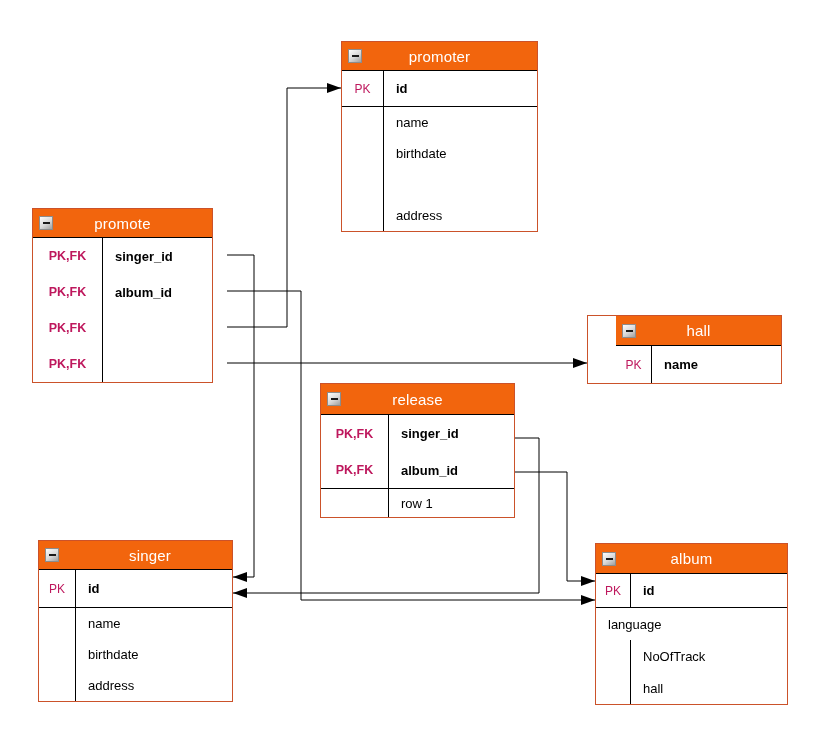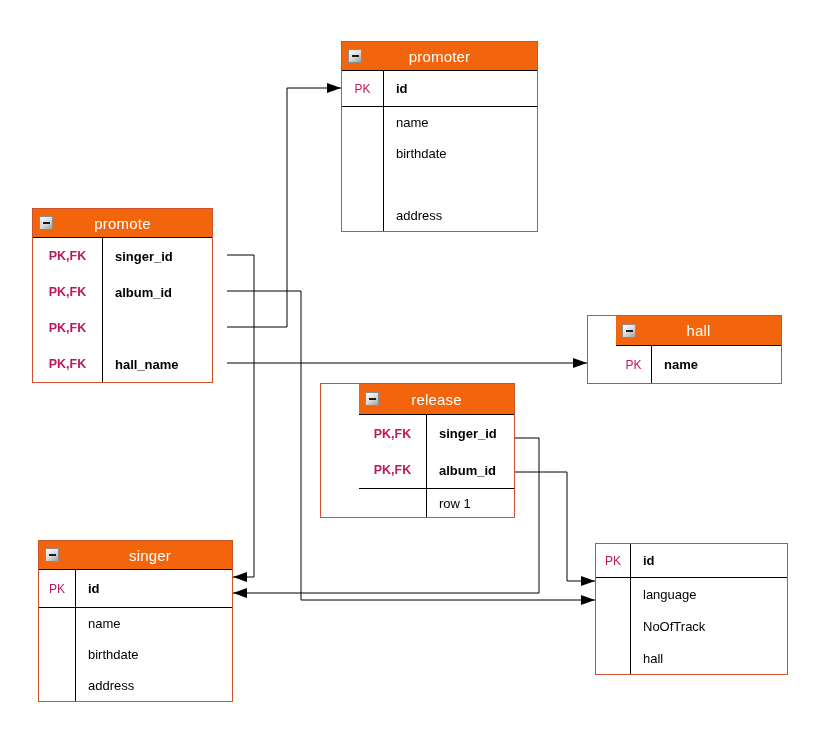--- a/index.html
+++ b/index.html
@@ -156,40 +156,37 @@
         <div class="key-cell" style="width: 70px;">PK,FK</div>
         <div class="field-cell">
           <span class="field-text">album_id</span>
         </div>
       </div>
       <div class="er-row is-key" style="height: 36px;">
         <div class="key-cell" style="width: 70px;">PK,FK</div>
       </div>
       <div class="er-row is-key" style="height: 36px;">
         <div class="key-cell" style="width: 70px;">PK,FK</div>
-        <div class="field-cell">
-          <span class="field-text">hall_name</span>
-        </div>
       </div>
     </div>
     <div class="er-table" style="left: 587px; top: 315px; width: 195px; border-color: rgb(203, 82, 42); padding-left: 28px;">
       <div class="er-header" style="height: 30px; background: rgb(242, 101, 13); color: rgb(255, 255, 255);">
         <span class="collapse-btn">
           <span class="minus-bar"></span>
         </span>
         <span>hall</span>
       </div>
       <div class="er-row is-key" style="height: 37px;">
         <div class="key-cell" style="width: 36px;">PK</div>
         <div class="field-cell">
           <span class="field-text">name</span>
         </div>
       </div>
     </div>
-    <div class="er-table bold-keys" style="left: 320px; top: 383px; width: 195px; border-color: rgb(203, 82, 42); padding-left: 38px;">
+    <div class="er-table bold-keys" style="left: 320px; top: 383px; width: 195px; border-color: rgb(203, 82, 42);">
       <div class="er-header" style="height: 31px; background: rgb(242, 101, 13); color: rgb(255, 255, 255);">
         <span class="collapse-btn">
           <span class="minus-bar"></span>
         </span>
         <span>release</span>
       </div>
       <div class="er-row is-key" style="height: 37px;">
         <div class="key-cell" style="width: 68px;">PK,FK</div>
         <div class="field-cell">
           <span class="field-text">singer_id</span>
@@ -234,27 +231,33 @@
         </div>
       </div>
       <div class="er-row" style="height: 31px;">
         <div class="key-cell" style="width: 37px;"></div>
         <div class="field-cell">
           <span class="field-text">address</span>
         </div>
       </div>
     </div>
     <div class="er-table" style="left: 595px; top: 543px; width: 193px; border-color: rgb(203, 82, 42);">
+      <div class="er-header" style="height: 30px; background: rgb(242, 101, 13); color: rgb(255, 255, 255);">
+        <span class="collapse-btn">
+          <span class="minus-bar"></span>
+        </span>
+        <span>album</span>
+      </div>
       <div class="er-row is-key divider-below" style="height: 34px;">
         <div class="key-cell" style="width: 35px;">PK</div>
         <div class="field-cell">
           <span class="field-text">id</span>
         </div>
       </div>
-      <div class="er-row" style="height: 32px;">
+      <div class="er-row" style="height: 32px; flex-direction: column;">
         <div class="key-cell" style="width: 35px;"></div>
         <div class="field-cell">
           <span class="field-text">language</span>
         </div>
       </div>
       <div class="er-row" style="height: 32px;">
         <div class="key-cell" style="width: 35px;"></div>
         <div class="field-cell">
           <span class="field-text">NoOfTrack</span>
         </div>

